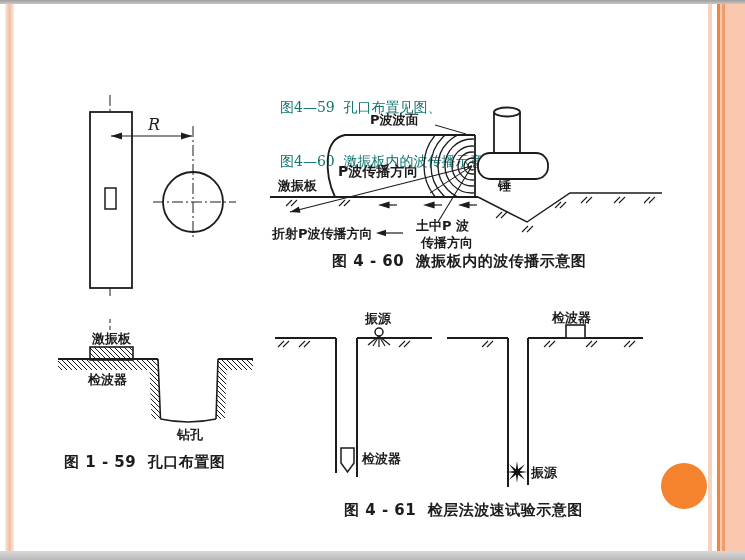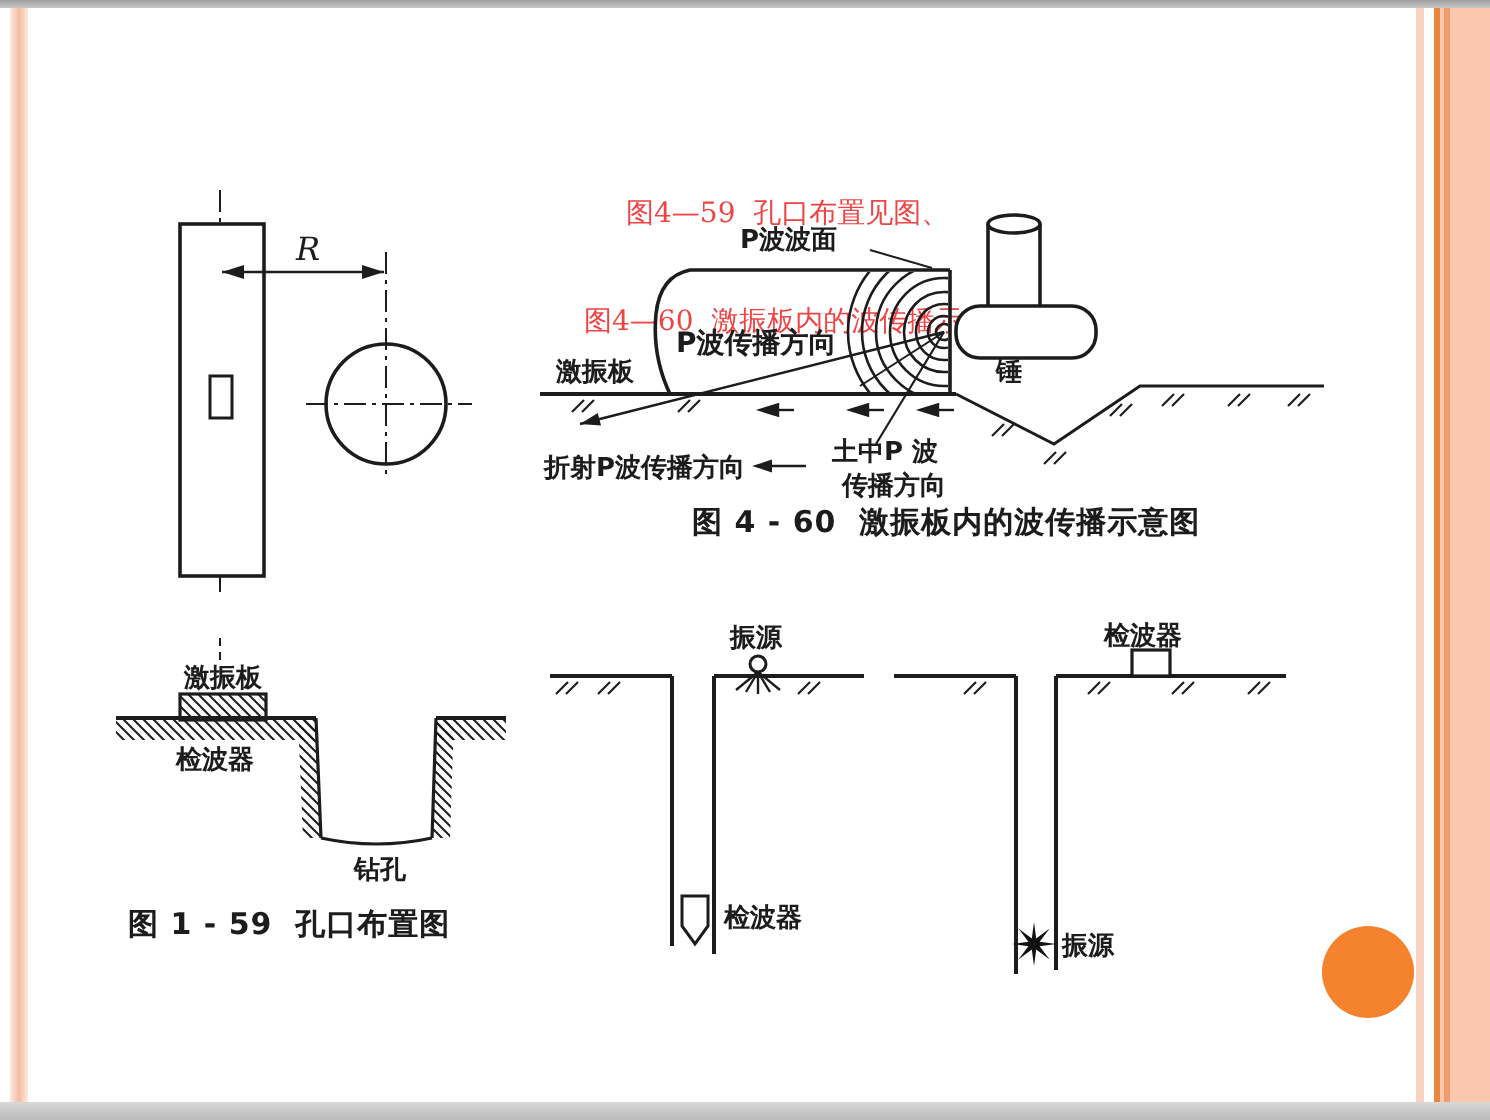--- a/index.html
+++ b/index.html
@@ -12,25 +12,25 @@
   #top-bar{left:0;top:0;width:745px;height:4px;background:linear-gradient(#9e9e9e,#c7c7c7);}
   #bottom-bar{left:0;top:551px;width:745px;height:9px;background:linear-gradient(#d8d8d8,#b9b9b9);}
   #left-stripe{left:5px;top:4px;width:9px;height:547px;
     background:linear-gradient(90deg,#fceade,#f3bda4,#fceade);}
   #right-thin-stripe{left:708px;top:4px;width:4px;height:547px;background:#f8d2c1;}
   #right-accent-line{left:717px;top:4px;width:3px;height:547px;background:#e9873e;}
   #right-band{left:720px;top:4px;width:25px;height:547px;background:#f9c8ae;}
   #right-band-inner{left:722px;top:4px;width:3px;height:547px;background:#ef9e6b;}
   #orange-circle{left:661px;top:463px;width:46px;height:46px;border-radius:50%;background:#f5832d;}
   
-  #header-notes{left:292px;top:62px;font-size:14px;line-height:18px;color:#ef4444;
-    font-family:"DejaVu Serif",serif;white-space:pre;text-align:center;}
+  #header-notes{left:280px;top:62px;font-size:14px;line-height:18px;color:#0f766e;
+    font-family:"DejaVu Serif",serif;white-space:pre;}
   
   .caption{font-size:15px;font-weight:bold;letter-spacing:0.5px;white-space:pre;}
-  #caption-60{left:346px;top:252px;}
+  #caption-60{left:332px;top:252px;}
   #caption-59{left:64px;top:453px;}
   #caption-61{left:344px;top:501px;}
   svg text{font-family:"DejaVu Sans",sans-serif;fill:#1c1c1c;}
   .lbl{font-size:13px;font-weight:bold;}
   .lbl-lg{font-size:14px;font-weight:bold;}
   .dim-label{font-size:16px;font-style:italic;font-family:"DejaVu Serif",serif;}
 </style>
 </head>
 <body>
 
@@ -203,14 +203,15 @@
     <text x="297" y="17" class="lbl">检波器</text>
     <rect x="311" y="20" width="19" height="13" fill="#fff" stroke="#1c1c1c" stroke-width="1.6"></rect>
     <g stroke="#1c1c1c" stroke-width="2">
       <line x1="253" y1="33" x2="253" y2="182"></line>
       <line x1="273" y1="33" x2="273" y2="180"></line>
     </g>
     <path d="M273,167 L264.8,168.1 L269.8,174.8 L263.1,169.8 L262,178 L260.9,169.8 L254.2,174.8 L259.2,168.1 L251,167 L259.2,165.9 L254.2,159.2 L260.9,164.2 L262,156 L263.1,164.2 L269.8,159.2 L264.8,165.9 Z" fill="#111"></path>
     <text x="276" y="172" class="lbl">振源</text>
   </svg>
 
+  <div class="abs caption" id="caption-61">图 4 - 61  检层法波速试验示意图</div>
 
 </div>
 
 </body></html>

